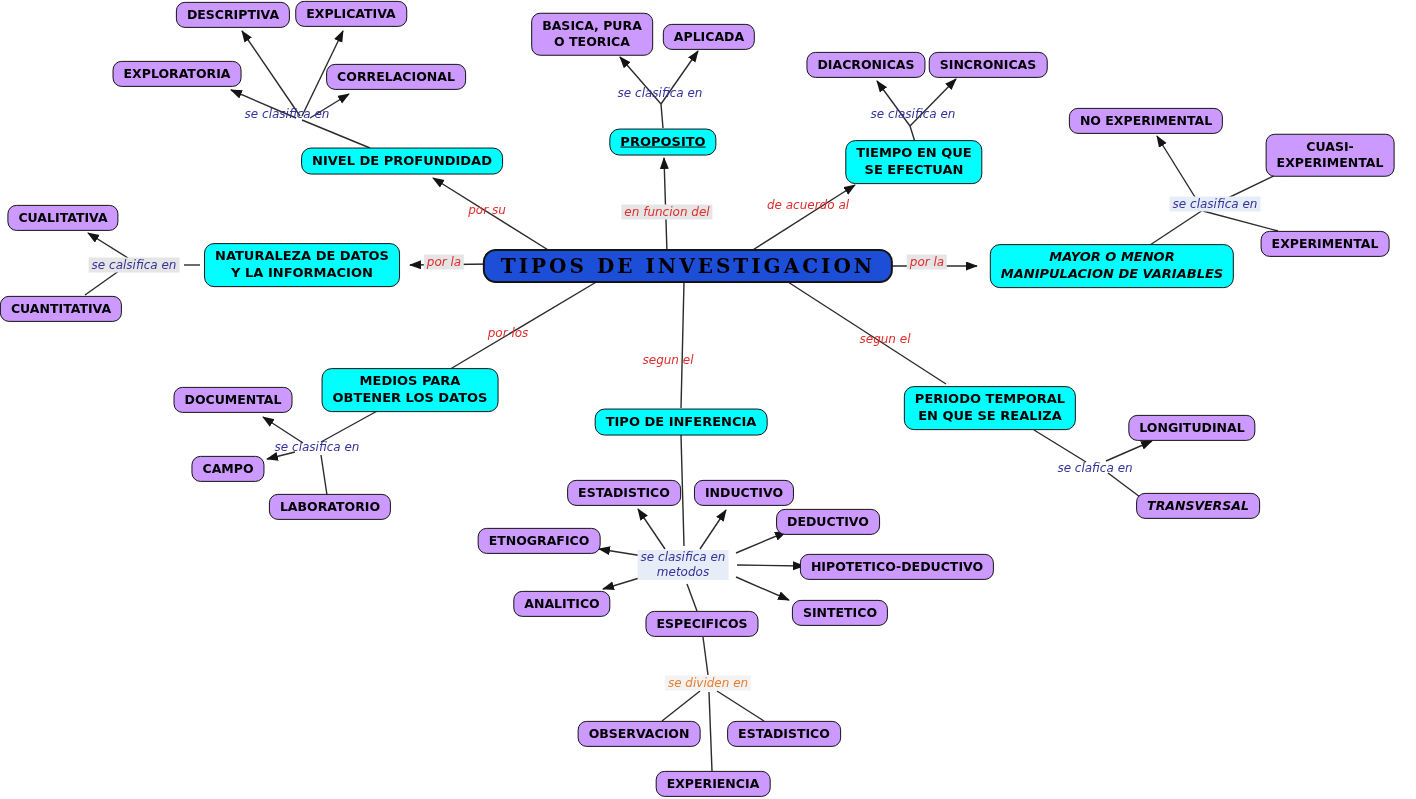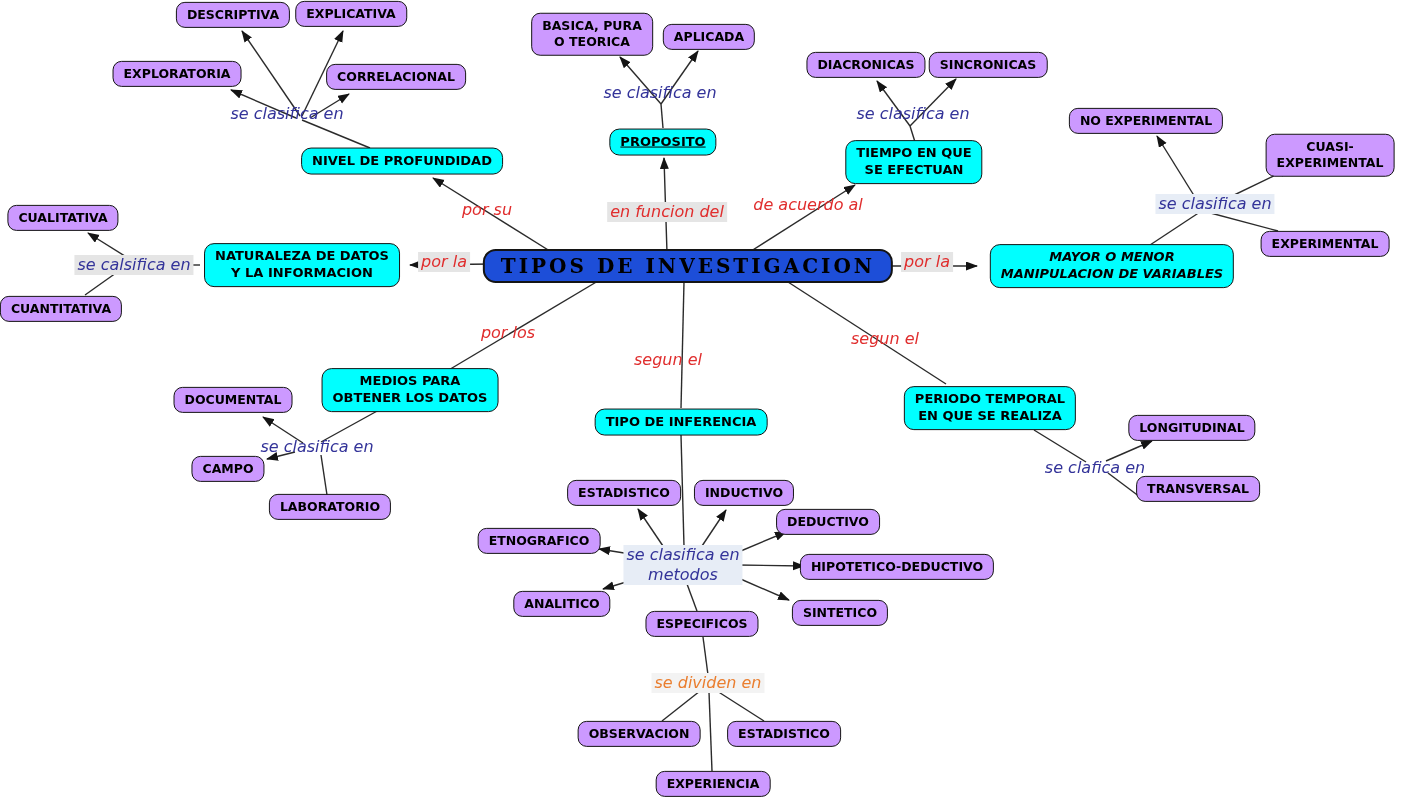--- a/index.html
+++ b/index.html
@@ -9,21 +9,21 @@
   .node{position:absolute;transform:translate(-50%,-50%);border:1.5px solid #141414;
         border-radius:9px;font-weight:bold;font-size:12.5px;color:#000;text-align:center;
         white-space:pre-line;line-height:1.3;padding:4px 10px;box-sizing:border-box;
         font-family:"DejaVu Sans",sans-serif;}
   .node.leaf{background:#cc99ff;}
   .node.category{background:#00ffff;font-size:13px;border-radius:10px;}
   .node.root{background:#1d4ed8;font-family:"DejaVu Serif",serif;font-size:20px;
              letter-spacing:3px;padding:2px 16px;border-radius:13px;border-width:2px;
              white-space:nowrap;}
   .link-label{position:absolute;transform:translate(-50%,-50%);font-style:italic;
-              font-size:16px;line-height:1.25;text-align:center;white-space:pre-line;
+              font-size:12px;line-height:1.25;text-align:center;white-space:pre-line;
               padding:0 3px;}
   .lbl-red{color:#e02d2d;}
   .lbl-blue{color:#333399;}
   .lbl-orange{color:#ea7e2f;}
   .bg-white{background:#e5e5e5;}
   .bg-blue{background:#e7edf6;}
   .bg-gray{background:#f3f3f3;}
 </style>
 </head>
 <body>
@@ -141,15 +141,15 @@
       <div class="node leaf" style="left: 539px; top: 541px;">ETNOGRAFICO</div>
       <div class="node leaf" style="left: 828px; top: 522px;">DEDUCTIVO</div>
       <div class="node leaf" style="left: 897px; top: 567px;">HIPOTETICO-DEDUCTIVO</div>
       <div class="node leaf" style="left: 562px; top: 604px;">ANALITICO</div>
       <div class="node leaf" style="left: 840px; top: 613px;">SINTETICO</div>
       <div class="node leaf" style="left: 702px; top: 624px;">ESPECIFICOS</div>
       <div class="node leaf" style="left: 639px; top: 734px;">OBSERVACION</div>
       <div class="node leaf" style="left: 784px; top: 734px;">ESTADISTICO</div>
       <div class="node leaf" style="left: 713px; top: 784px;">EXPERIENCIA</div>
       <div class="node leaf" style="left: 1192px; top: 428px;">LONGITUDINAL</div>
-      <div class="node leaf" style="left: 1198px; top: 489px;">TRANSVERSAL</div>
+      <div class="node leaf" style="left: 1198px; top: 506px; font-style: italic;">TRANSVERSAL</div>
     </div>
 </div>
 
 </body></html>

